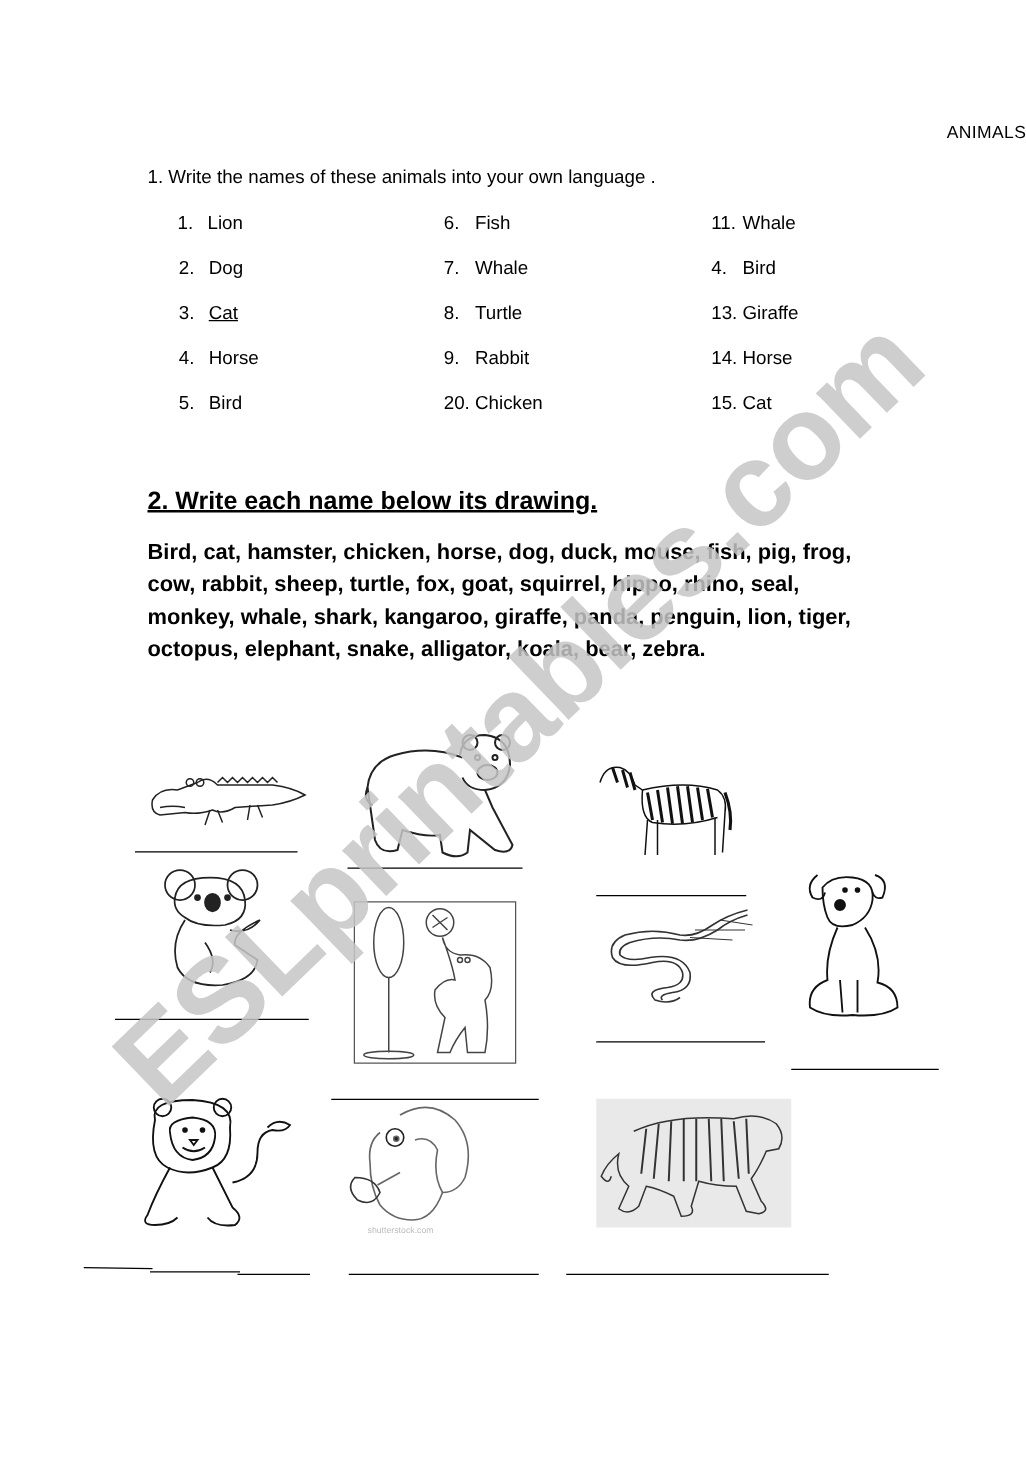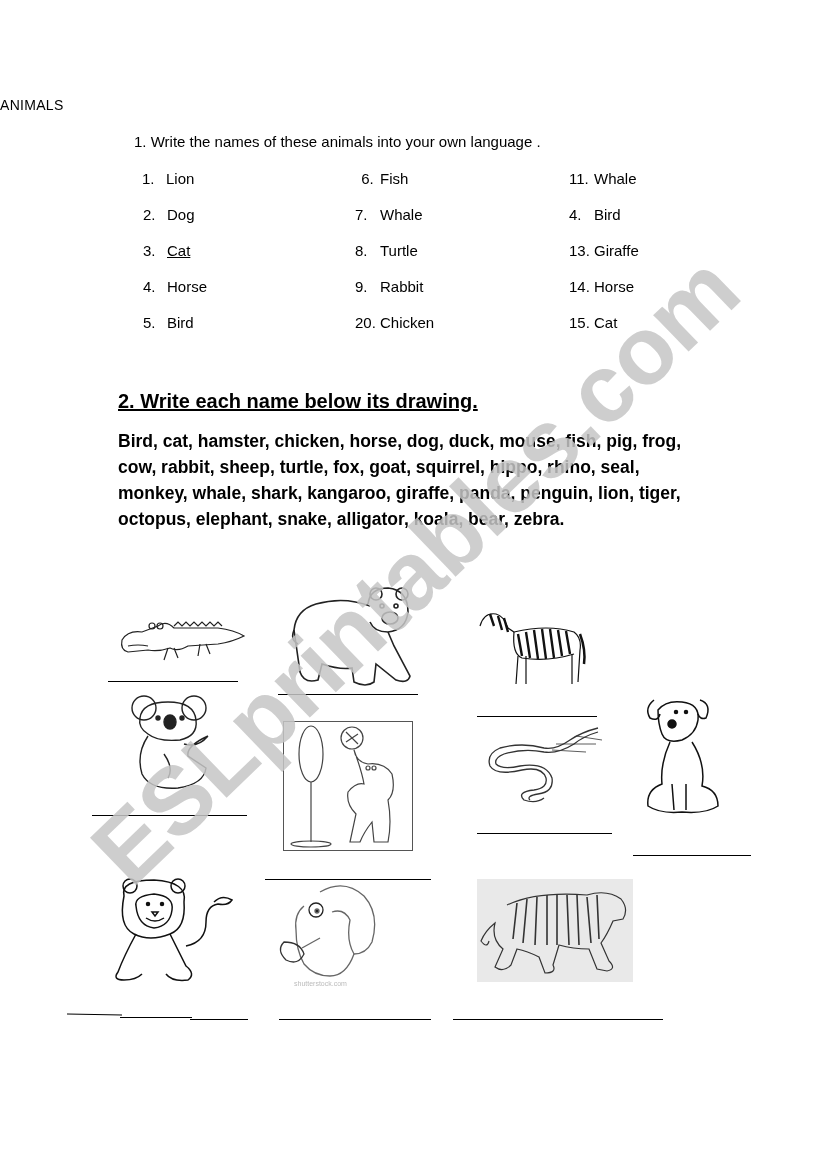--- a/index.html
+++ b/index.html
@@ -1,19 +1,19 @@
 <!DOCTYPE html>
 <html><head>
 <meta charset="utf-8">
 <style>
   html, body { margin:0; padding:0; background:#ffffff; }
   body { width:821px; height:1169px; position:relative; overflow:hidden; font-family:"Liberation Sans", sans-serif; color:#000; }
   .abs { position:absolute; }
-  .title { left:0; width:821px; top:97px; text-align:left; font-size:14px; letter-spacing:0.3px; }
-  .q1 { left:118px; top:133px; font-size:15px;margin-left:16px; }
+  .title { left:0; width:821px; top:97px; text-align:right; font-size:14px; letter-spacing:0.3px; }
+  .q1 { left:118px; top:133px; font-size:15px; }
   .vocab-item { font-size:15px; white-space:nowrap; }
   .vocab-item .num { display:inline-block; }
   .q2 { left:118px; top:390px; font-size:20px; font-weight:bold; text-decoration:underline; }
   .wordbank { left:118px; top:428px; width:590px; font-size:17.5px; font-weight:bold; line-height:26px; }
   .answer-line { position:absolute; height:0; border-top:1.3px solid #000; }
   .pic { position:absolute; }
   .watermark { position:absolute; left:415px; top:570px; transform:translate(-50%,-50%) rotate(-44deg); font-size:96px; font-weight:bold; color:#c6c6c6; white-space:nowrap; opacity:0.85; pointer-events:none; letter-spacing:-1px; }
   svg { display:block; }
 </style>
 </head>
@@ -24,21 +24,21 @@
 <div class="abs q1">1. Write the names of these animals into  your own language .</div>
 
 <div>
 
   <div class="abs vocab-item" style="left:142px; top:170px;"><span class="num" style="width:24px">1.</span><span>Lion</span></div>
   <div class="abs vocab-item" style="left:143px; top:206px;"><span class="num" style="width:24px">2.</span><span>Dog</span></div>
   <div class="abs vocab-item" style="left:143px; top:242px;text-decoration:underline;"><span class="num" style="width:24px">3.</span><span>Cat</span></div>
   <div class="abs vocab-item" style="left:143px; top:278px;"><span class="num" style="width:24px">4.</span><span>Horse</span></div>
   <div class="abs vocab-item" style="left:143px; top:314px;"><span class="num" style="width:24px">5.</span><span>Bird</span></div>
 
-  <div class="abs vocab-item" style="left:355px; top:170px;text-align:center;"><span class="num" style="width:25px">6.</span><span>Fish</span></div>
+  <div class="abs vocab-item" style="left:355px; top:170px;"><span class="num" style="width:25px">6.</span><span>Fish</span></div>
   <div class="abs vocab-item" style="left:355px; top:206px;"><span class="num" style="width:25px">7.</span><span>Whale</span></div>
   <div class="abs vocab-item" style="left:355px; top:242px;"><span class="num" style="width:25px">8.</span><span>Turtle</span></div>
   <div class="abs vocab-item" style="left:355px; top:278px;"><span class="num" style="width:25px">9.</span><span>Rabbit</span></div>
   <div class="abs vocab-item" style="left:355px; top:314px;"><span class="num" style="width:25px">20.</span><span>Chicken</span></div>
 
   <div class="abs vocab-item" style="left:569px; top:170px;"><span class="num" style="width:25px">11.</span><span>Whale</span></div>
   <div class="abs vocab-item" style="left:569px; top:206px;"><span class="num" style="width:25px">4.</span><span>Bird</span></div>
   <div class="abs vocab-item" style="left:569px; top:242px;"><span class="num" style="width:25px">13.</span><span>Giraffe</span></div>
   <div class="abs vocab-item" style="left:569px; top:278px;"><span class="num" style="width:25px">14.</span><span>Horse</span></div>
   <div class="abs vocab-item" style="left:569px; top:314px;"><span class="num" style="width:25px">15.</span><span>Cat</span></div>

